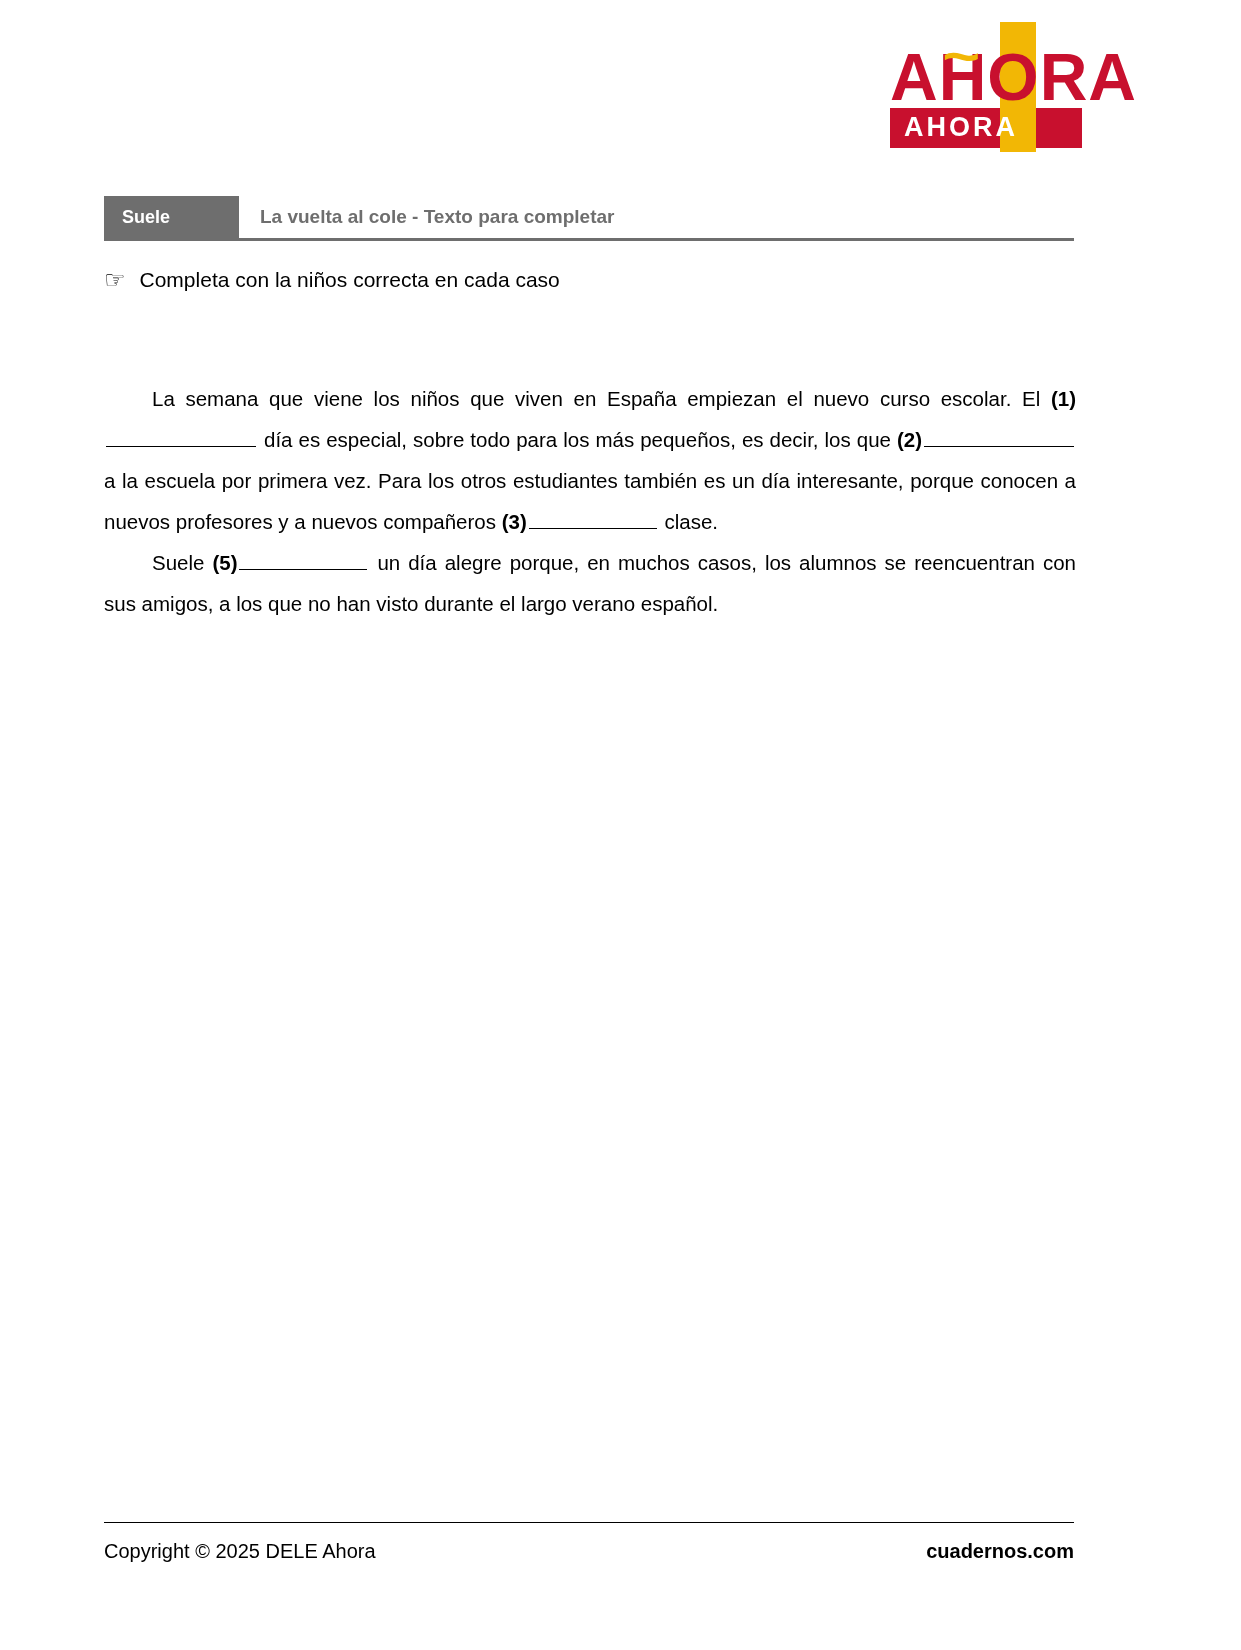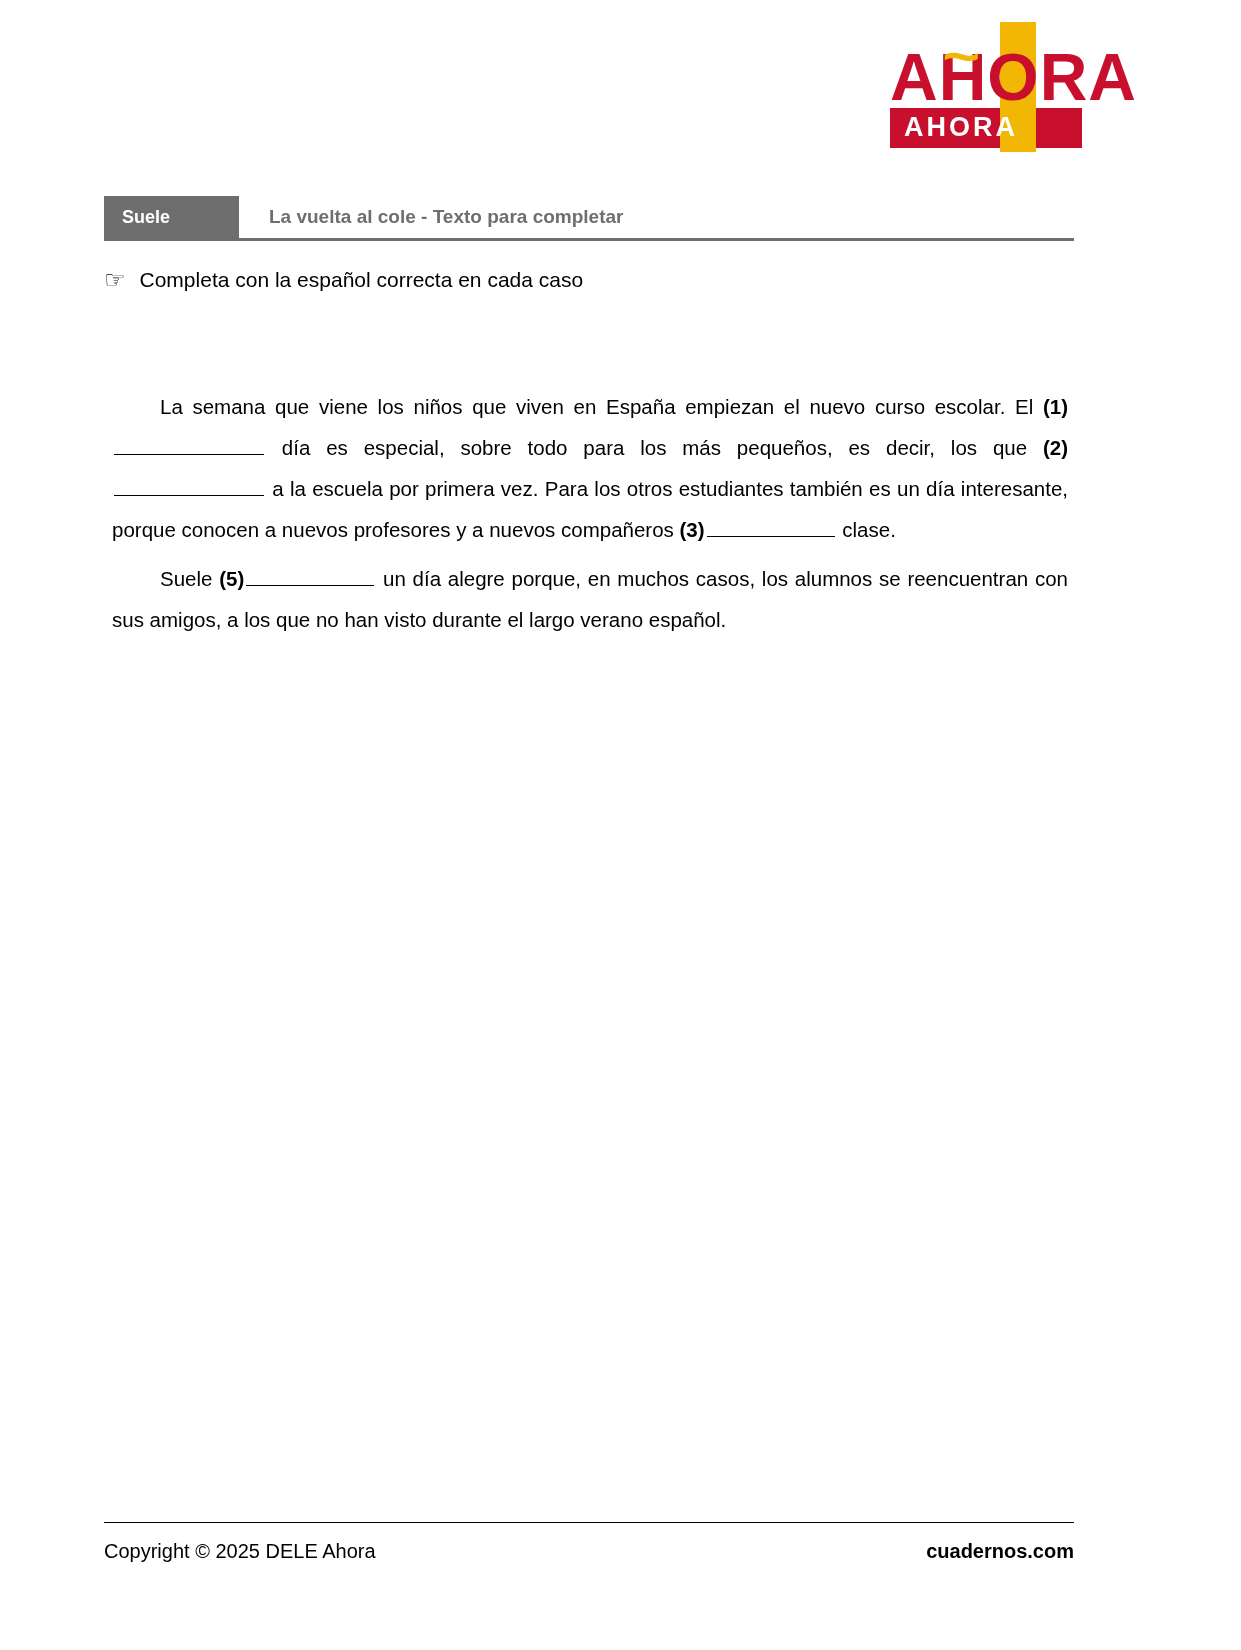--- a/index.html
+++ b/index.html
@@ -101,21 +101,21 @@
     padding: 0 18px;
     min-width: 135px;
     box-sizing: border-box;
   }
   .task-title {
     color: #6E6E6E;
     font-weight: bold;
     font-size: 19px;
     display: flex;
     align-items: center;
-    padding-left: 30px;
+    padding-left: 21px;
   }
 
   
   .instruction {
     position: absolute;
     left: 104px;
     top: 268px;
     display: flex;
     align-items: center;
     font-size: 21px;
@@ -133,21 +133,21 @@
     position: absolute;
     left: 104px;
     top: 378px;
     width: 972px;
     font-size: 20.5px;
     line-height: 41px;
     color: #000000;
     text-align: justify;
   }
   .body-text p {
-    margin: 8px;
+    margin: 0;
     text-indent: 48px;
   }
   .blank {
     display: inline-block;
     border-bottom: 1.6px solid #000;
     vertical-align: baseline;
     margin: 0 2px;
   }
   .blank-long   { width: 150px; }
   .blank-med    { width: 128px; }
@@ -186,21 +186,21 @@
     <div class="logo-ahora-text">AHORA</div>
   </div>
 
   <div class="task-header">
     <div class="task-tag">Suele</div>
     <div class="task-title">La vuelta al cole - Texto para completar</div>
   </div>
 
   <div class="instruction">
     <span class="hand-icon">☞</span>
-    <span>Completa con la español correcta en cada caso</span>
+    <span>Completa con la niños correcta en cada caso</span>
   </div>
 
   <div class="body-text">
 
     <p><span>La semana que viene los niños que viven en España empiezan el nuevo curso escolar. El </span><span class="num">(1)</span><span class="blank blank-long"></span><span> día es especial, sobre todo para los más pequeños, es decir, los que </span><span class="num">(2)</span><span class="blank blank-long"></span><span> a la escuela por primera vez. Para los otros estudiantes también es un día interesante, porque conocen a nuevos profesores y a nuevos compañeros </span><span class="num">(3)</span><span class="blank blank-med"></span><span> clase.</span></p>
 
 
     <p><span>Suele </span><span class="num">(5)</span><span class="blank blank-med"></span><span> un día alegre porque, en muchos casos, los alumnos se reencuentran con sus amigos, a los que no han visto durante el largo verano español.</span></p>
 
   </div>

